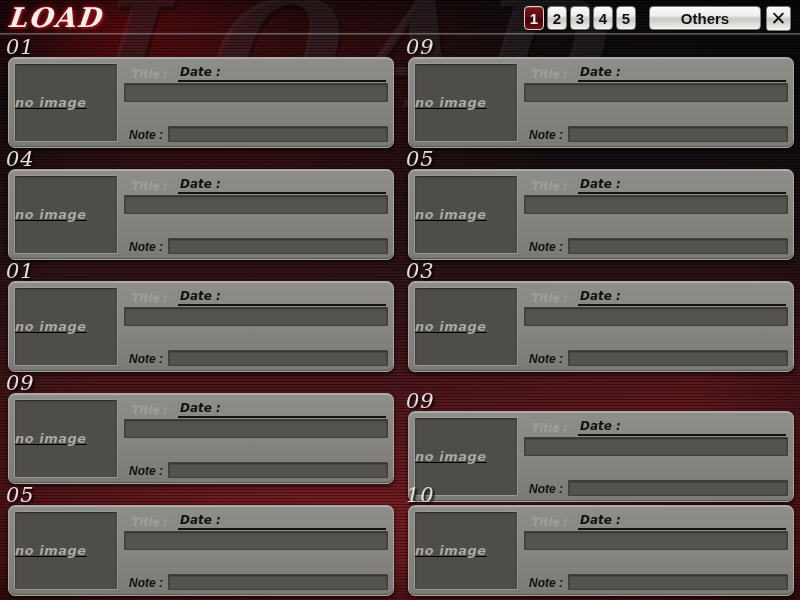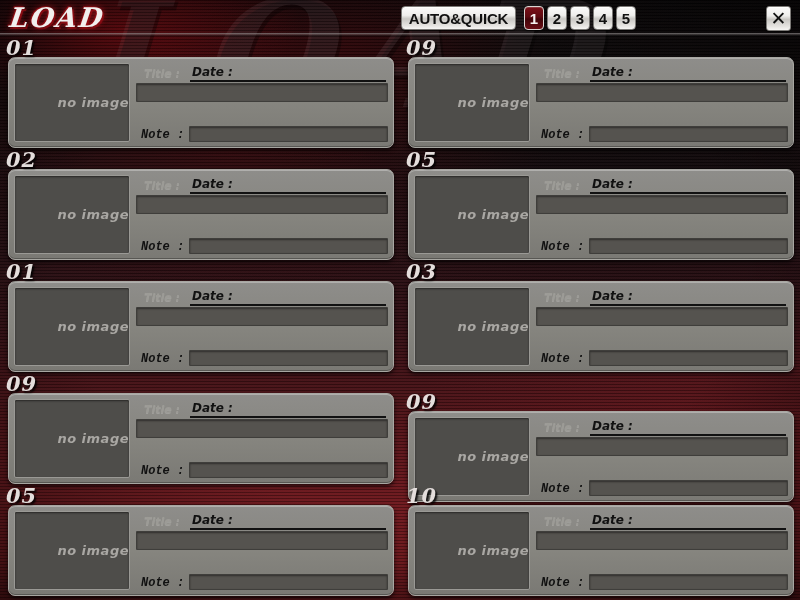--- a/index.html
+++ b/index.html
@@ -189,21 +189,21 @@
     position: absolute;
     width: 394px;
     height: 112px;
   }
 
   .slot-num {
     position: absolute;
     left: 4px; top: -4px;
     font-family: "DejaVu Serif", serif;
     font-style: italic;
-    font-weight: bold;
+    font-weight: normal;
     font-size: 21px;
     color: #e4dedc;
     text-shadow: 2px 2px 2px rgba(0,0,0,0.85);
     letter-spacing: 1px;
     z-index: 3;
   }
 
   .panel {
     position: absolute;
     left: 6px; top: 18px;
@@ -215,30 +215,31 @@
     box-shadow:
       0 2px 4px rgba(0,0,0,0.75),
       inset 0 1px 0 rgba(255,255,255,0.30),
       inset 0 -1px 0 rgba(0,0,0,0.28);
     padding: 5px;
     display: flex;
     gap: 6px;
   }
 
   .thumb {
-    width: 116px;
+    width: 104px;
     height: 79px;
     flex: 0 0 auto;
     background: #4e4d4a;
     border: 1px solid #9a9995;
     border-radius: 2px;
     box-shadow: inset 0 1px 2px rgba(0,0,0,0.5);
     display: flex;
     align-items: center;
-    justify-content: flex-end;
+    justify-content: flex-start;
+    text-decoration: underline;
   }
 
   .thumb-label {
     font-family: "DejaVu Sans", sans-serif;
     font-style: italic;
     font-weight: bold;
     font-size: 13px;
     color: #a9a7a3;
     letter-spacing: 0.5px;
   }
@@ -315,21 +316,21 @@
   }
 
   .row-note {
     display: flex;
     align-items: flex-start;
     flex: 1 1 auto;
     margin-top: 2px;
   }
 
   .lbl-note {
-    font-family: Liberation Mono, monospace;
+    font-family: Liberation Sans, sans-serif;
     font-style: italic;
     font-weight: bold;
     font-size: 12px;
     color: #111;
     padding: 2px 5px 0 5px;
     white-space: nowrap;
     flex: 0 0 auto;
   }
 
   .note-box {
@@ -347,30 +348,30 @@
 
 <div id="app">
 
   <div class="bg-base"></div>
   <div class="bg-blotch"></div>
   <div class="bg-ghost">LOAD</div>
 
   <div class="header">
     <div class="logo">LOAD</div>
 
-    <div class="btn btn-autoquick">AUTO&amp;QUICK</div>
 
     <div class="pages">
         <div class="btn btn-page active">1</div>
         <div class="btn btn-page">2</div>
         <div class="btn btn-page">3</div>
         <div class="btn btn-page">4</div>
         <div class="btn btn-page">5</div>
       </div>
 
+    <div class="btn btn-others">Others</div>
 
     <div class="btn btn-close">✕</div>
 
     <div class="header-rule"></div>
   </div>
 
   <div class="grid">
       <div class="slot" style="left: 2px; top: 2px;">
         <div class="slot-num">01</div>
         <div class="panel">
@@ -387,21 +388,21 @@
               <span class="field-top"></span>
             </div>
             <div class="row-note">
               <span class="lbl-note">Note :</span>
               <span class="note-box"></span>
             </div>
           </div>
         </div>
       </div>
       <div class="slot" style="left: 2px; top: 114px;">
-        <div class="slot-num">02</div>
+        <div class="slot-num">04</div>
         <div class="panel">
           <div class="thumb">
             <span class="thumb-label">no image</span>
           </div>
           <div class="fields">
             <div class="row-td">
               <span class="lbl-title">Title  :</span>
               <span class="title-value"></span>
               <span class="lbl-date">Date :</span>
               <span class="date-value"></span>

